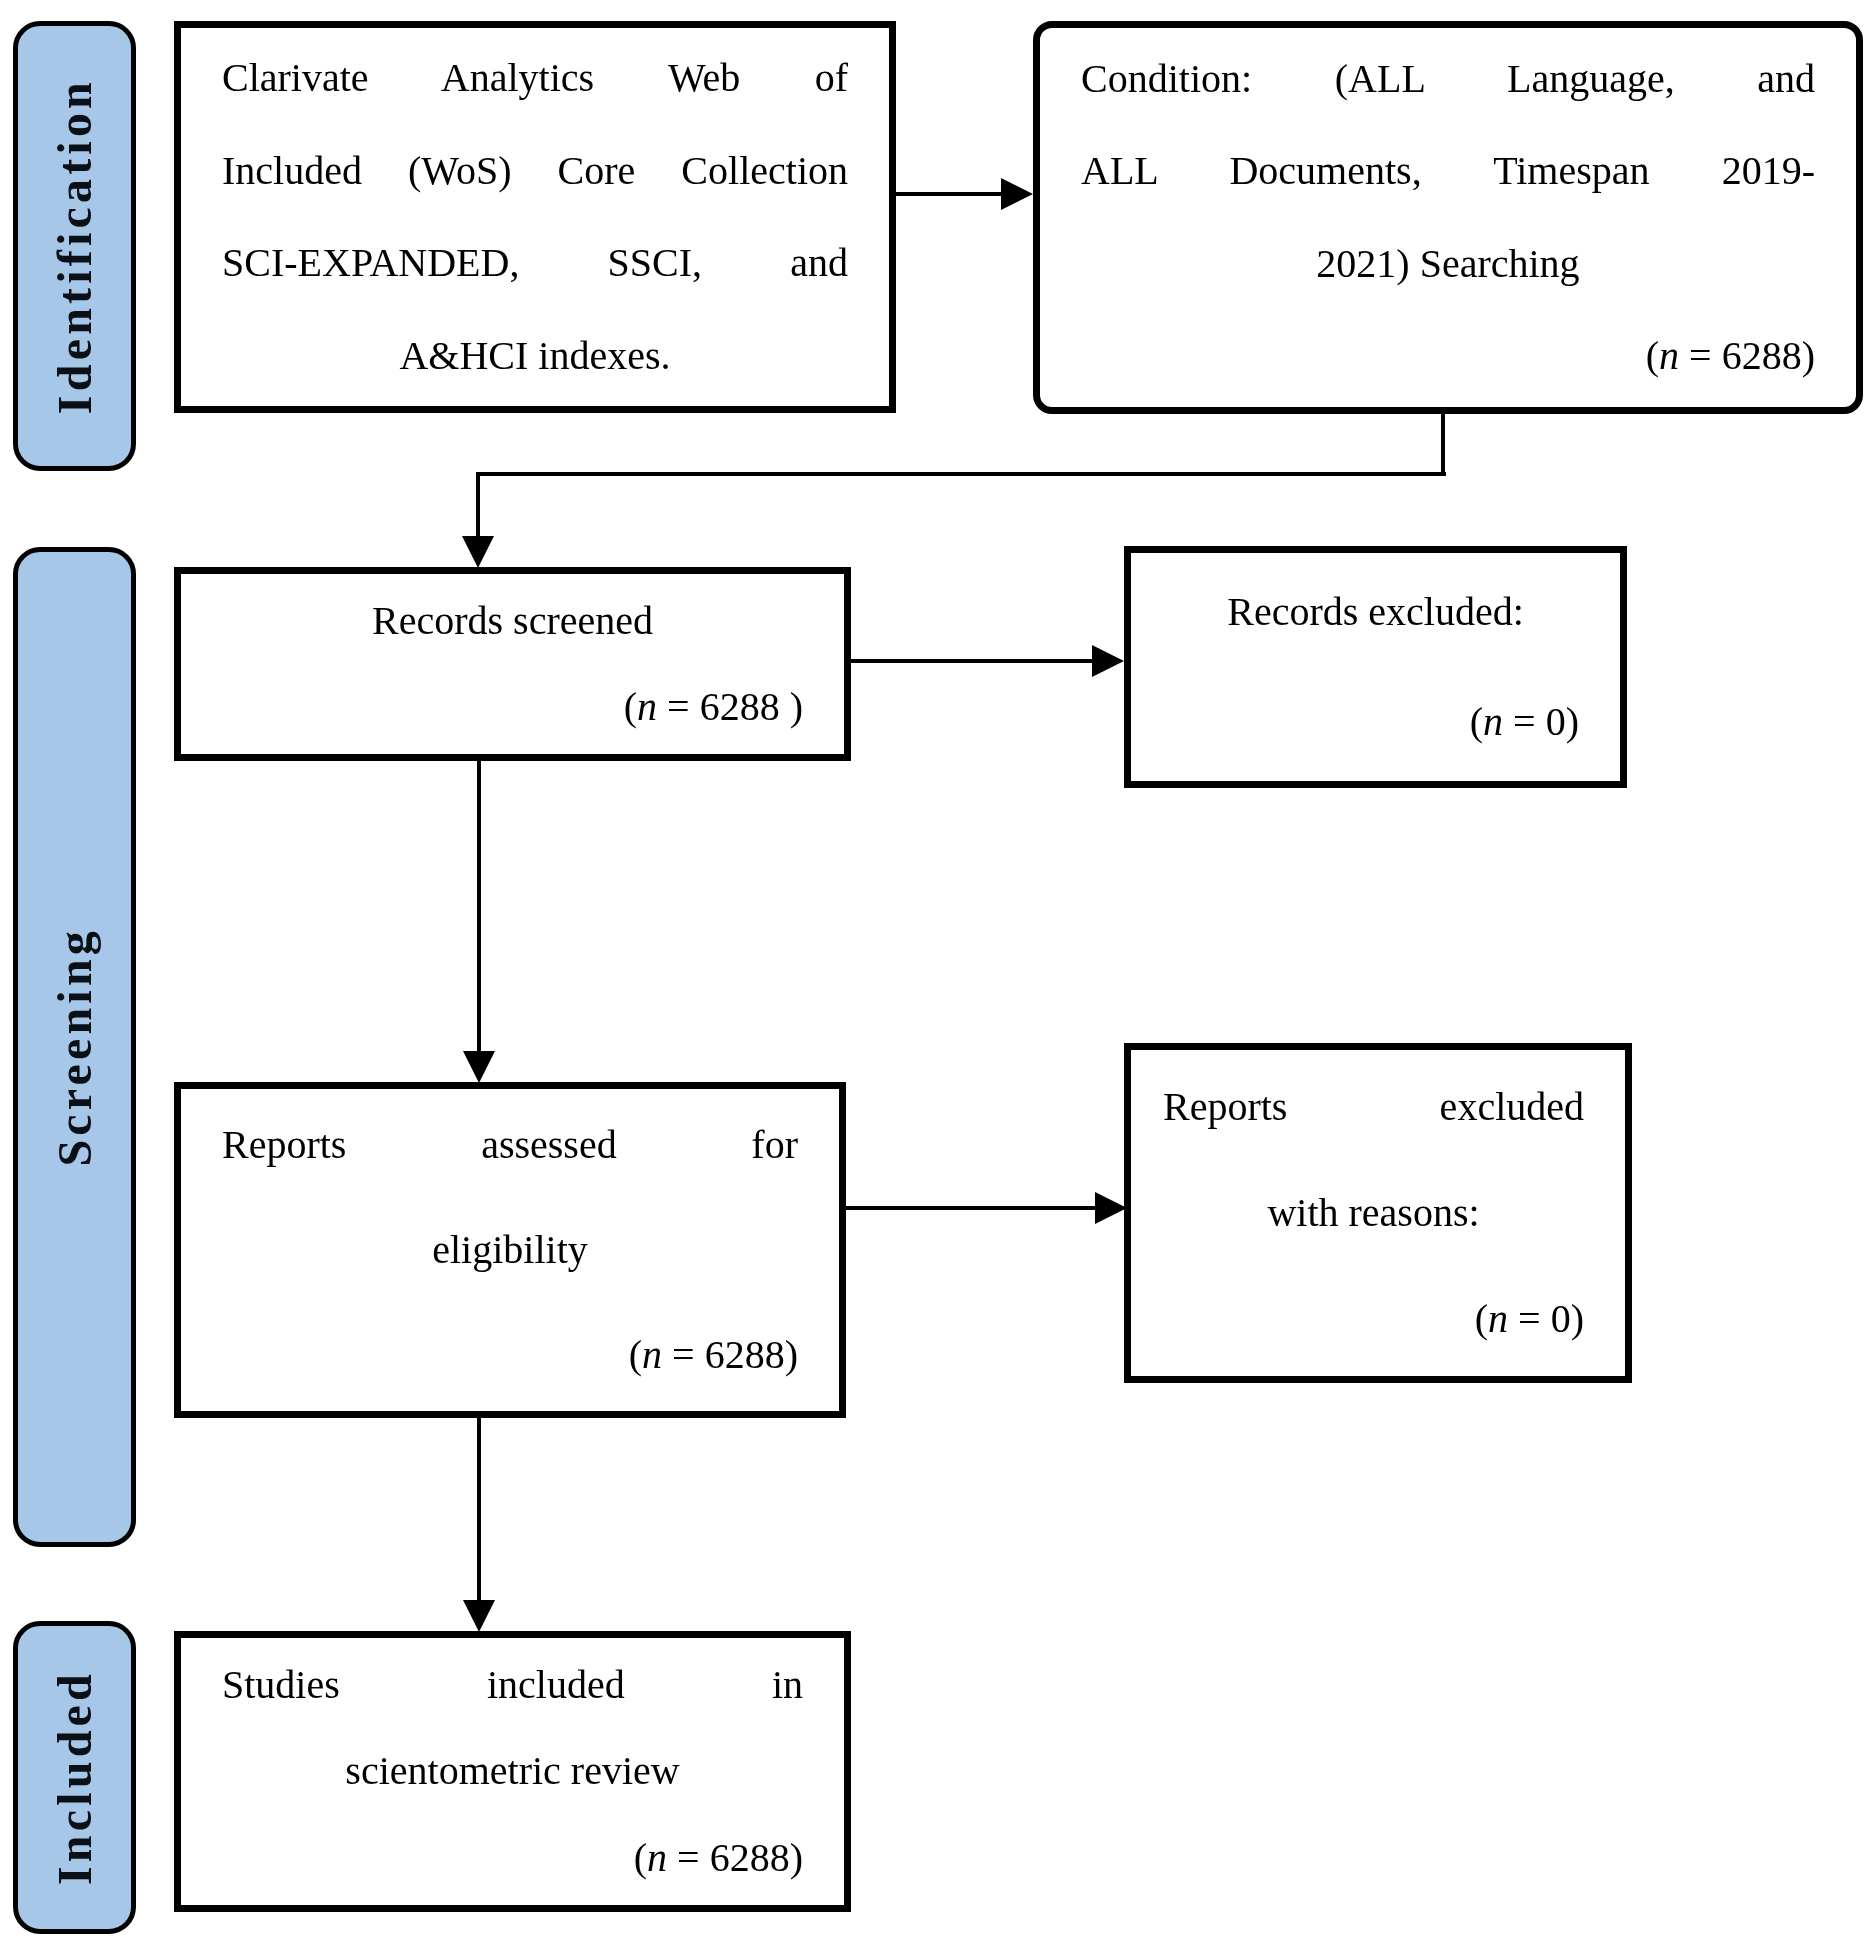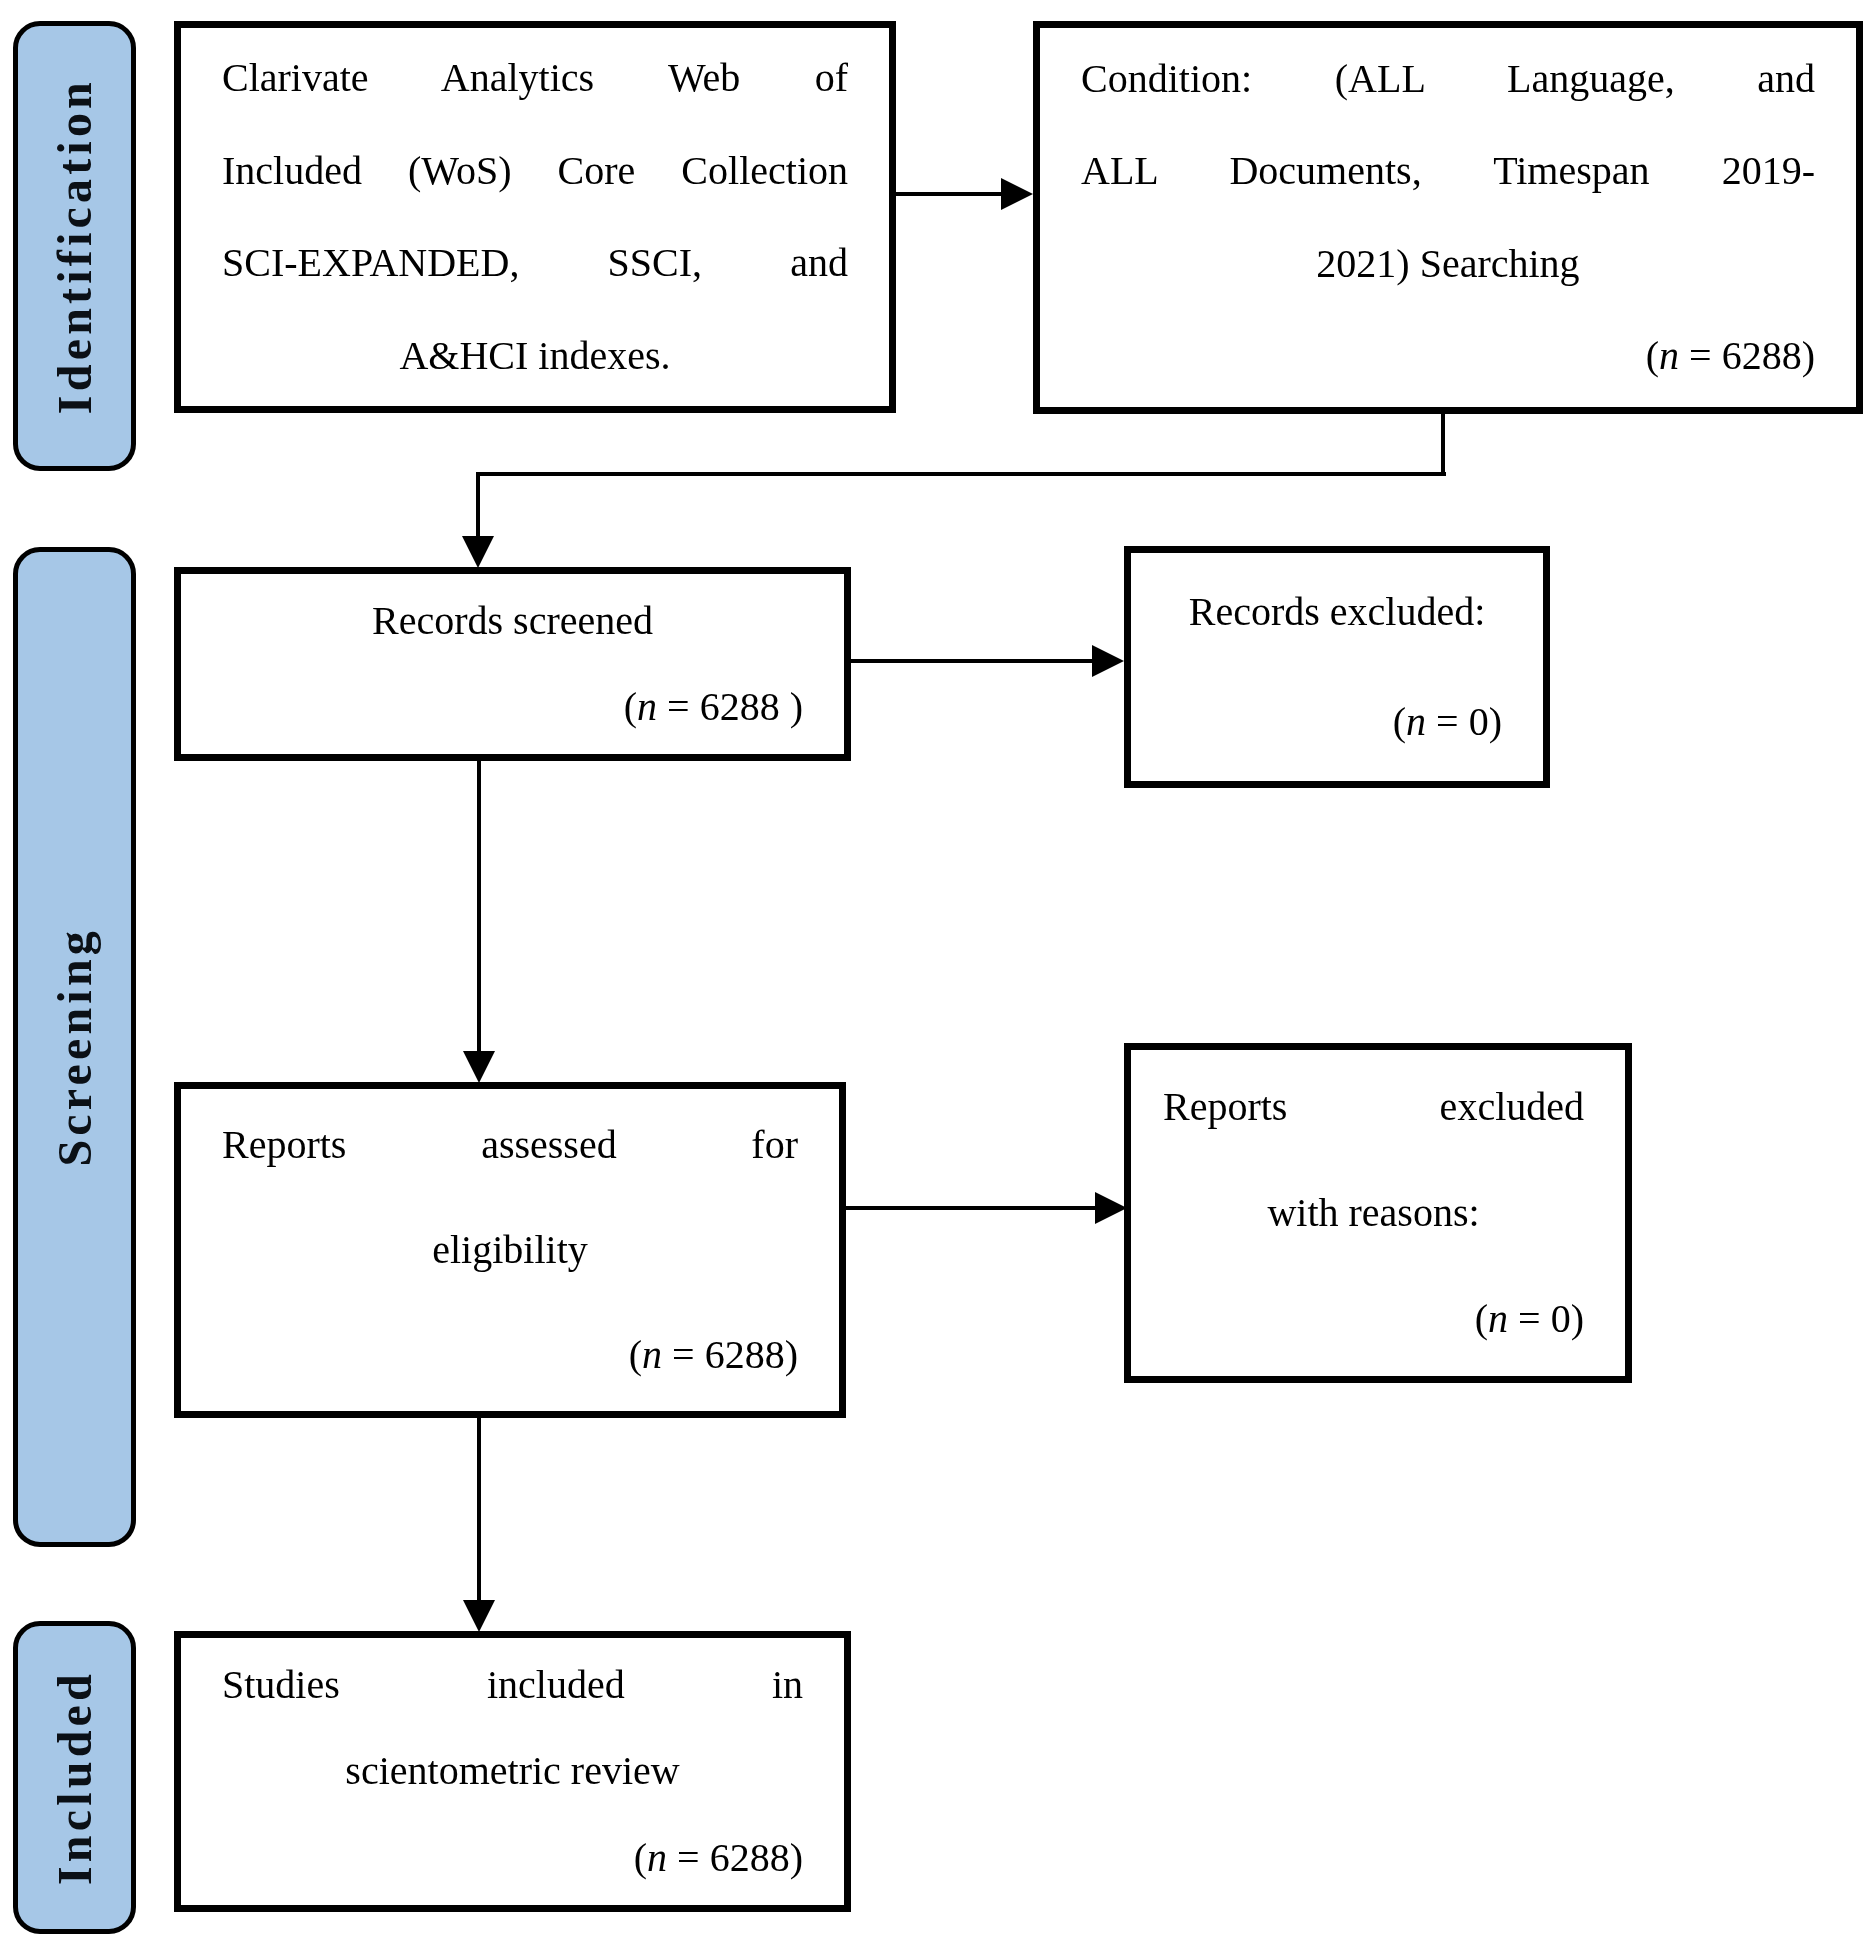--- a/index.html
+++ b/index.html
@@ -92,33 +92,33 @@
     <span class="vlabel">Included</span>
   </div>
 
   <div class="fbox" style="left:174px; top:21px; width:722px; height:392px;">
     <div class="bline j">Clarivate Analytics Web of</div>
     <div class="bline j">Included (WoS) Core Collection</div>
     <div class="bline j">SCI-EXPANDED, SSCI, and</div>
     <div class="bline l">A&amp;HCI indexes.</div>
   </div>
 
-  <div class="fbox" style="left:1033px; top:21px; width:830px; height:393px;">
+  <div class="fbox" style="left:1033px; top:21px; width:830px; height:393px;border-radius:19px;">
     <div class="bline j">Condition: (ALL Language, and</div>
     <div class="bline j">ALL Documents, Timespan 2019-</div>
     <div class="bline l">2021) Searching</div>
     <div class="bline c"><span>(</span><span class="nvar">n</span><span> = 6288)</span></div>
   </div>
 
   <div class="fbox" style="left:174px; top:567px; width:677px; height:194px;">
     <div class="bline l">Records screened</div>
     <div class="bline c"><span>(</span><span class="nvar">n</span><span> = 6288 )</span></div>
   </div>
 
-  <div class="fbox" style="left:1124px; top:546px; width:426px; height:242px;">
+  <div class="fbox" style="left:1124px; top:546px; width:503px; height:242px;">
     <div class="bline l">Records excluded:</div>
     <div class="bline c"><span>(</span><span class="nvar">n</span><span> = 0)</span></div>
   </div>
 
   <div class="fbox" style="left:174px; top:1082px; width:672px; height:336px;">
     <div class="bline j">Reports assessed for</div>
     <div class="bline l">eligibility</div>
     <div class="bline c"><span>(</span><span class="nvar">n</span><span> = 6288)</span></div>
   </div>
 

